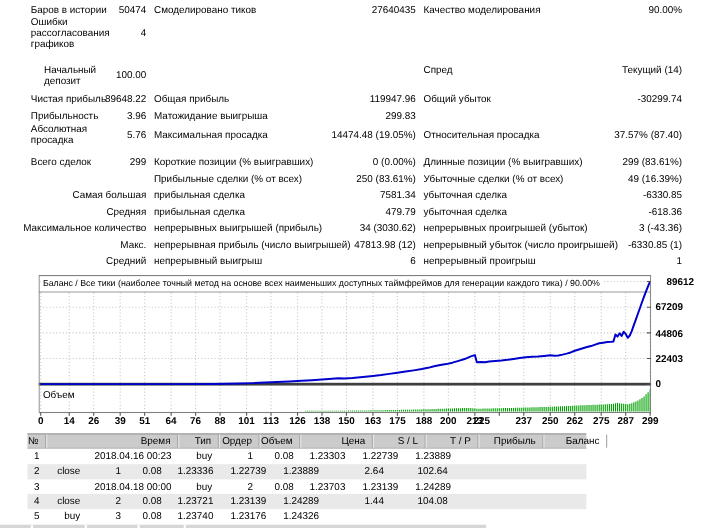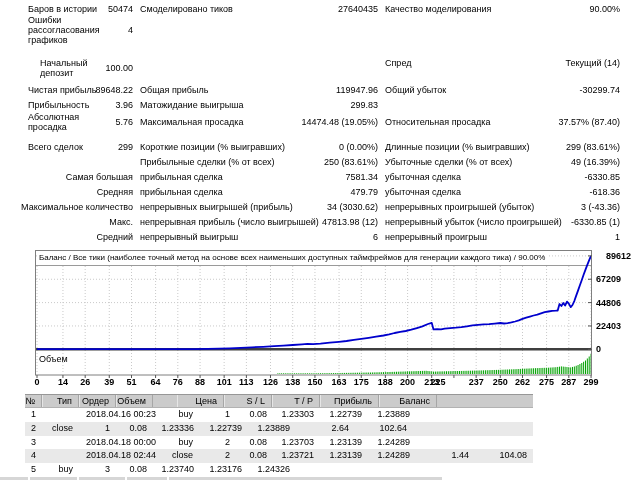--- a/index.html
+++ b/index.html
@@ -399,24 +399,25 @@
       <line x1="553" y1="29.249999999999986" x2="557" y2="29.249999999999986" stroke="#555" stroke-width="1"></line>
       <line x1="553" y1="52.599999999999994" x2="557" y2="52.599999999999994" stroke="#555" stroke-width="1"></line>
       <line x1="553" y1="75.94999999999999" x2="557" y2="75.94999999999999" stroke="#555" stroke-width="1"></line>
       <line x1="553" y1="99.3" x2="557" y2="99.3" stroke="#555" stroke-width="1"></line>
     </svg>
   </div>
 
 <div id="trades">
     <div class="trow head">
       <div class="tcell" style="width: 17px;">№</div>
+      <div class="tcell" style="width: 120px;">Время</div>
       <div class="tcell" style="width: 37px;">Тип</div>
       <div class="tcell" style="width: 37px;">Ордер</div>
       <div class="tcell" style="width: 37px;">Объем</div>
-      <div class="tcell" style="width: 47px; margin-left: 24px;">Цена</div>
+      <div class="tcell" style="width: 66px;">Цена</div>
       <div class="tcell" style="width: 48px;">S / L</div>
       <div class="tcell" style="width: 48px;">T / P</div>
       <div class="tcell" style="width: 59px;">Прибыль</div>
       <div class="tcell" style="width: 58px;">Баланс</div>
     </div>
     <div class="trow odd">
       <div class="tcell" style="width: 17px;">1</div>
       <div class="tcell" style="width: 120px;">2018.04.16 00:23</div>
       <div class="tcell" style="width: 37px;">buy</div>
       <div class="tcell" style="width: 37px;">1</div>
@@ -445,21 +446,20 @@
       <div class="tcell" style="width: 37px;">2</div>
       <div class="tcell" style="width: 37px;">0.08</div>
       <div class="tcell" style="width: 47px;">1.23703</div>
       <div class="tcell" style="width: 48px;">1.23139</div>
       <div class="tcell" style="width: 48px;">1.24289</div>
       <div class="tcell" style="width: 59px;"></div>
       <div class="tcell" style="width: 58px;"></div>
     </div>
     <div class="trow even">
       <div class="tcell" style="width: 17px;">4</div>
-      <div class="tcell" style="width: 120px;">2018.04.18 02:44</div>
       <div class="tcell" style="width: 37px;">close</div>
       <div class="tcell" style="width: 37px;">2</div>
       <div class="tcell" style="width: 37px;">0.08</div>
       <div class="tcell" style="width: 47px;">1.23721</div>
       <div class="tcell" style="width: 48px;">1.23139</div>
       <div class="tcell" style="width: 48px;">1.24289</div>
       <div class="tcell" style="width: 59px;">1.44</div>
       <div class="tcell" style="width: 58px;">104.08</div>
     </div>
     <div class="trow odd">

